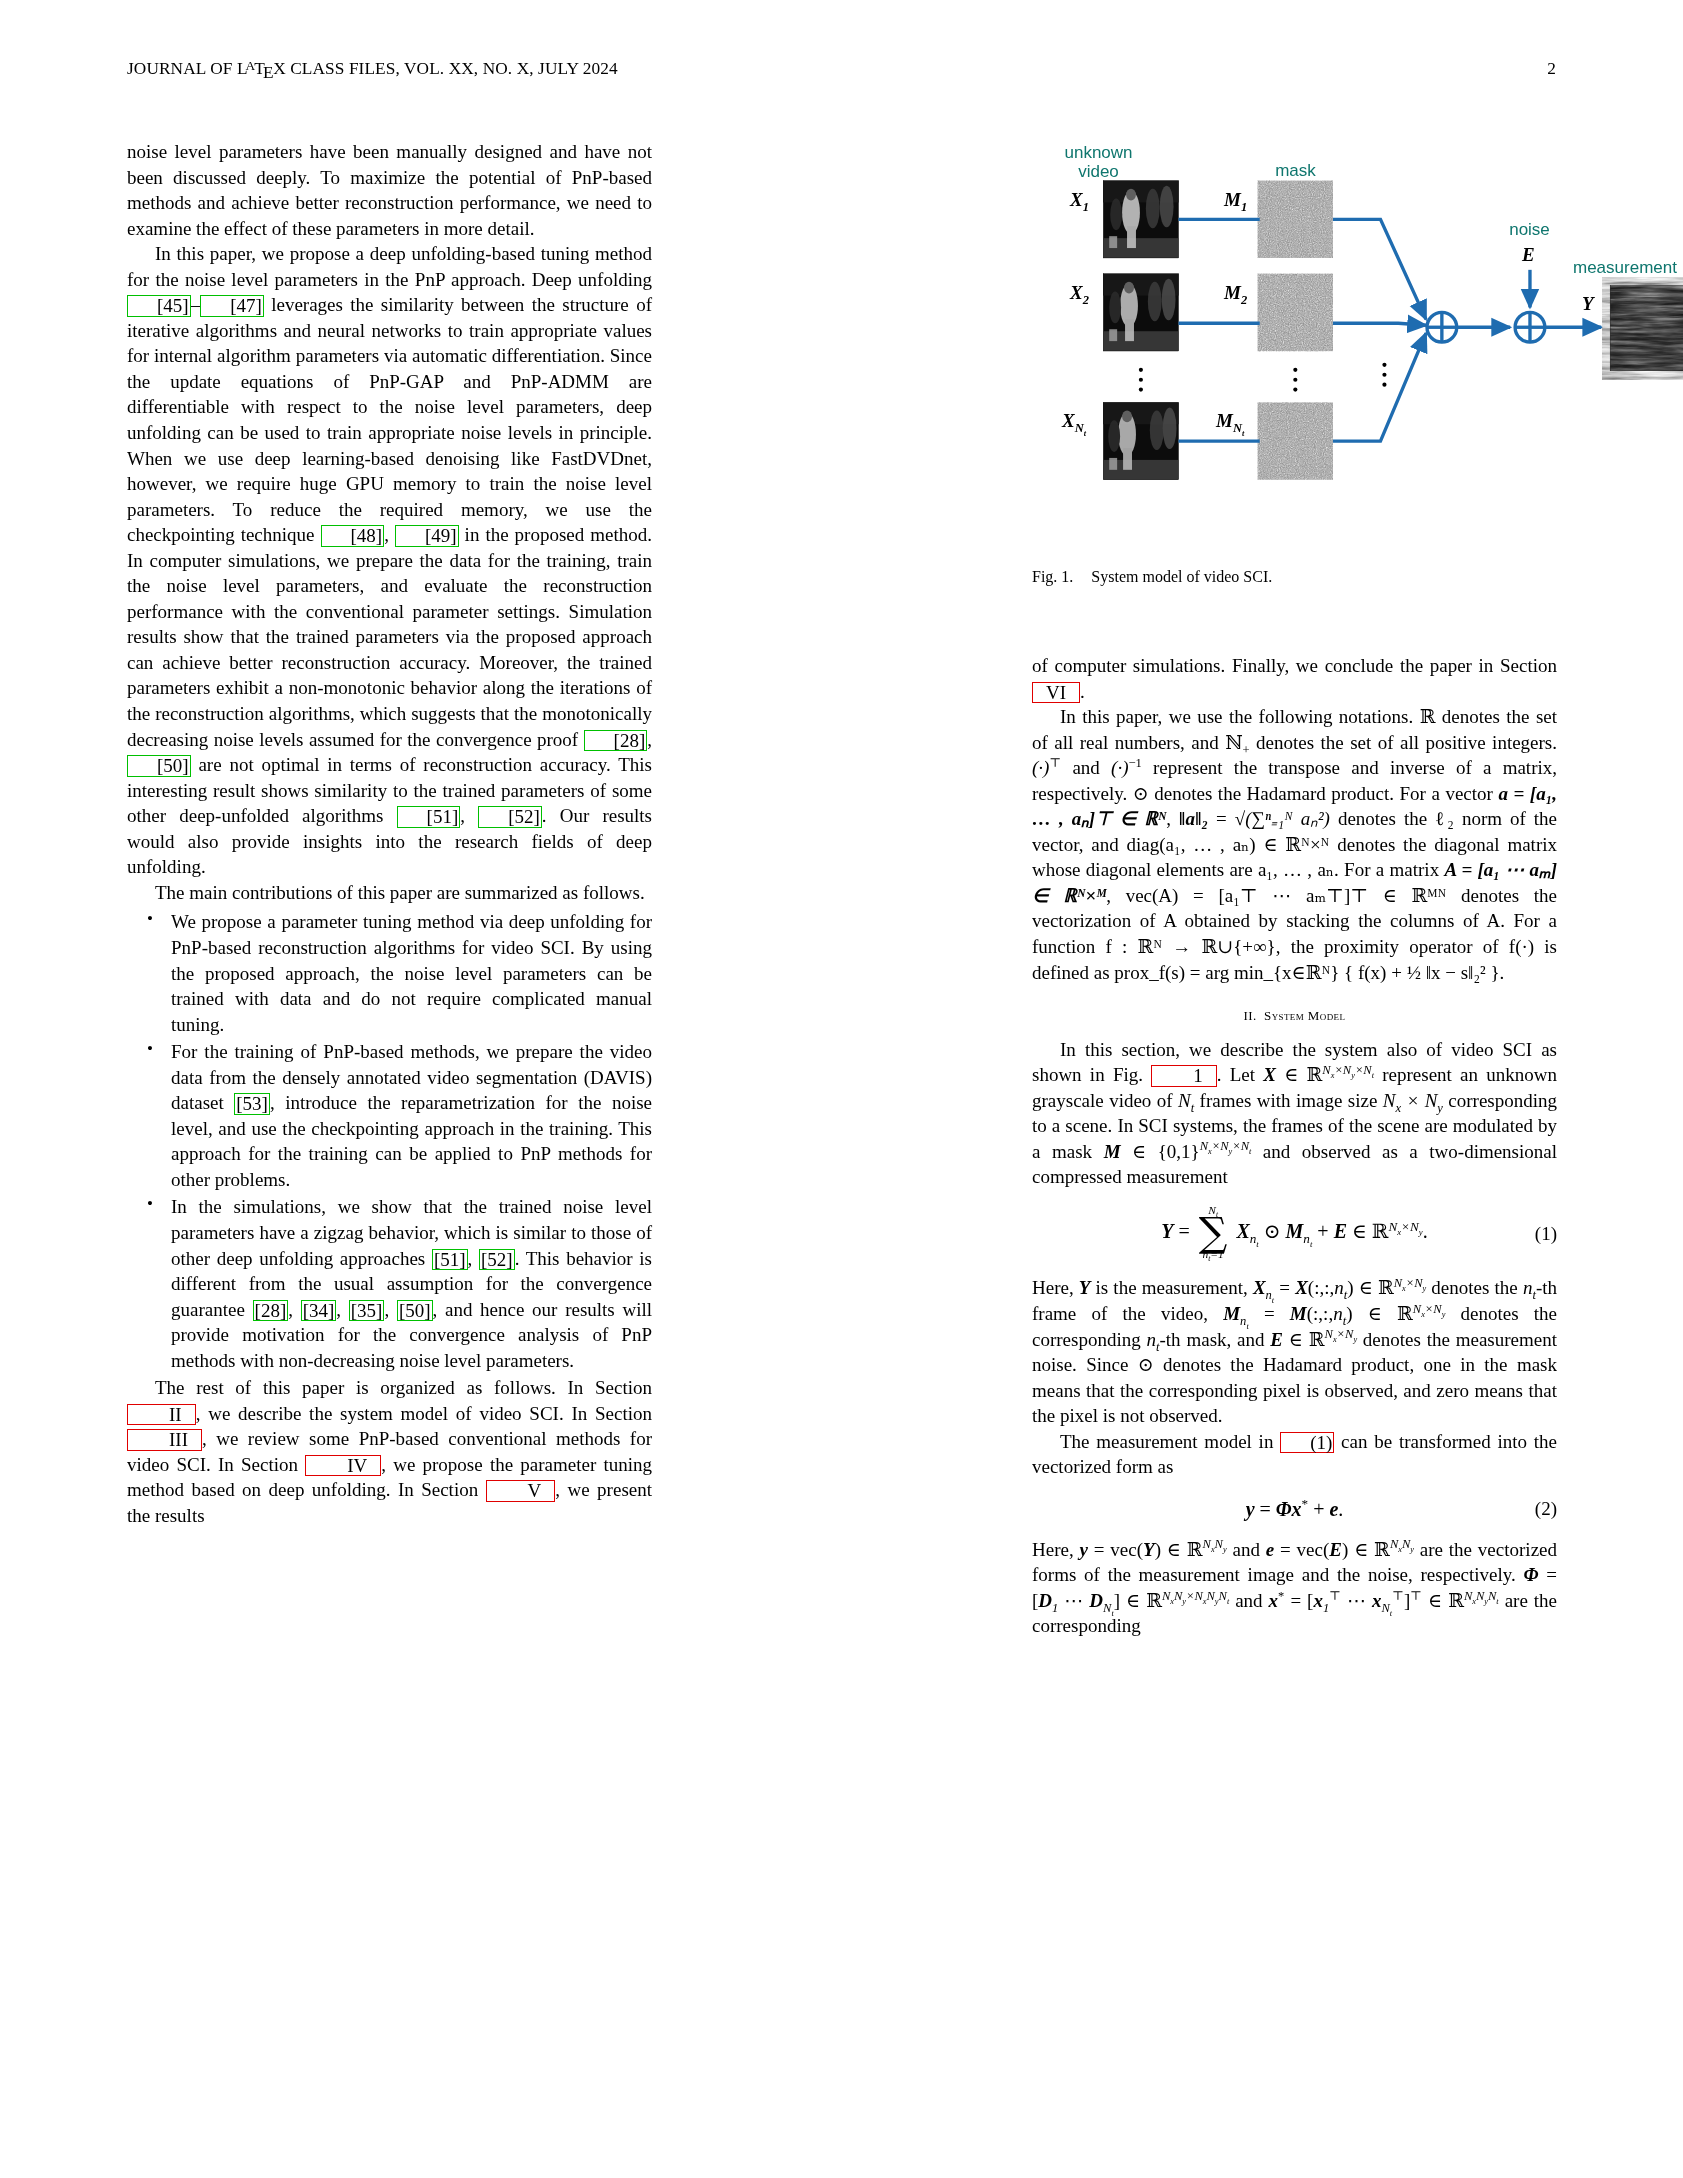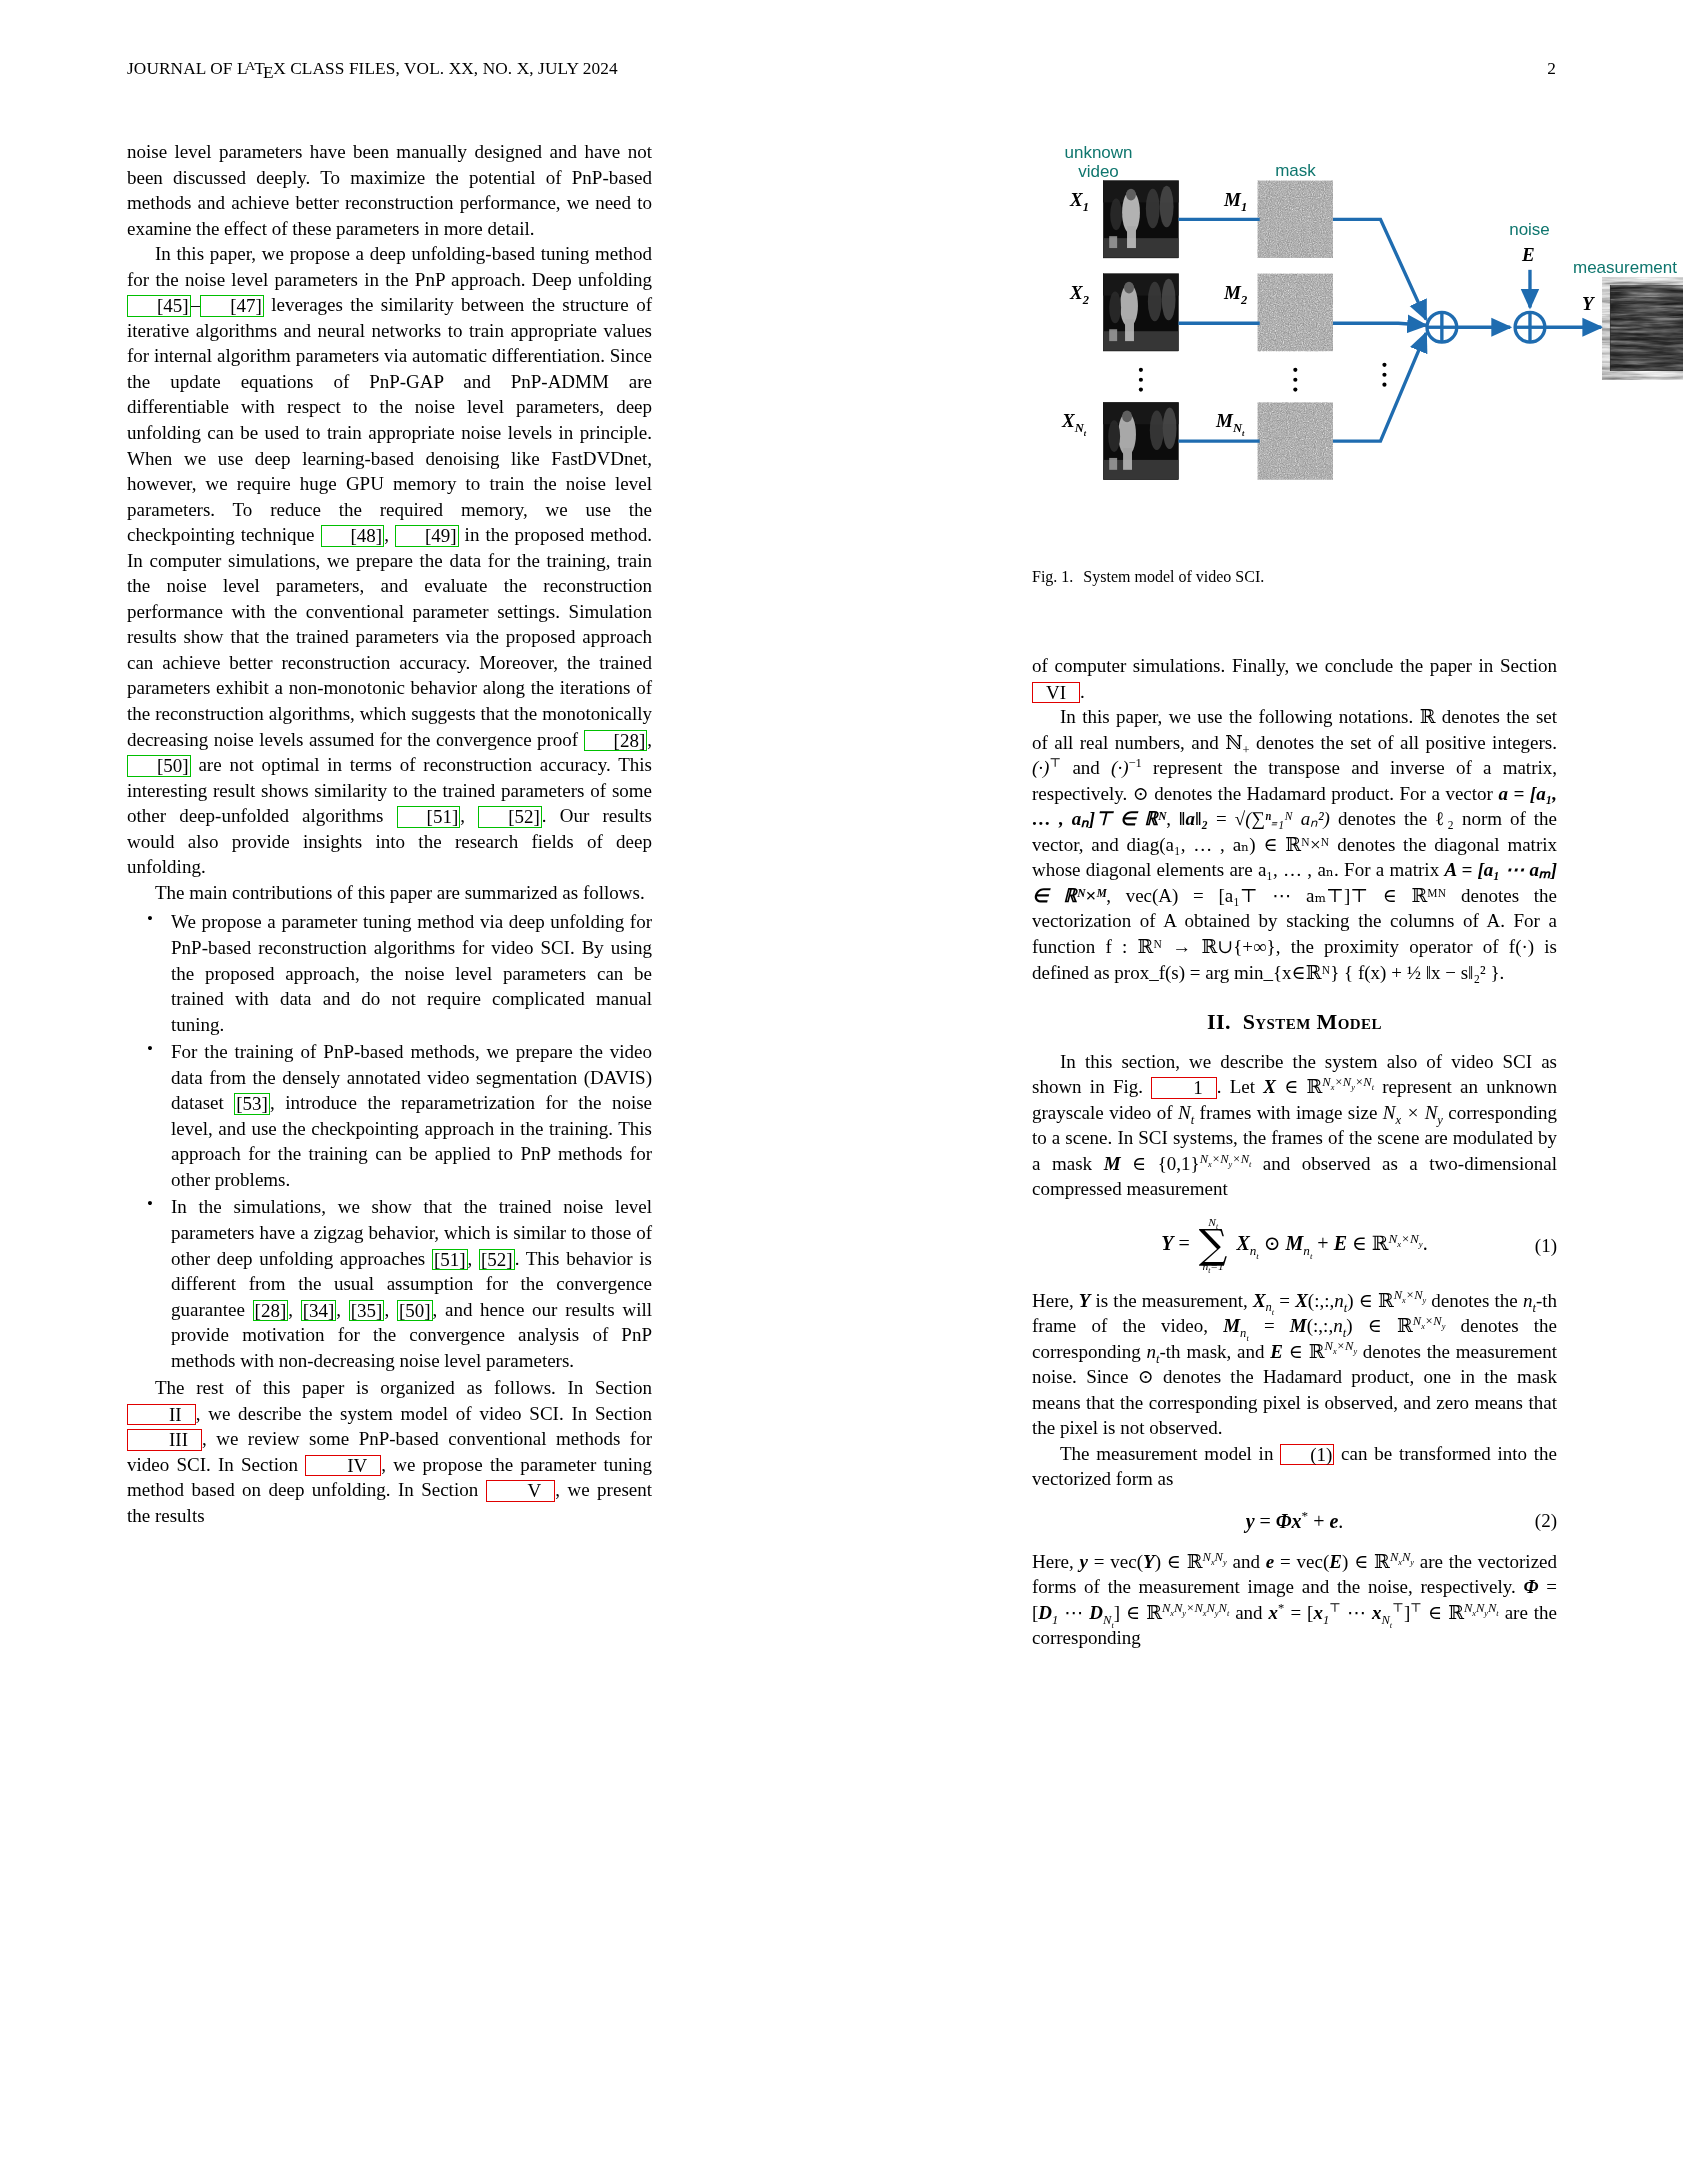--- a/index.html
+++ b/index.html
@@ -98,22 +98,22 @@
 
   
   .m { font-family: "Liberation Serif", serif; font-style: italic; }
   .mb { font-family: "Liberation Serif", serif; font-style: italic; font-weight: bold; }
   .mup { font-style: normal; }
   .bb { font-family: "DejaVu Serif", serif; }
   sub, sup { font-size: 0.66em; line-height: 0; }
 
   
   h2.sec {
-    font-size: 22px;
-    font-weight: bold;
+    font-size: 13px;
+    font-weight: normal;
     font-variant: small-caps;
     text-align: center;
     margin: 22px 0 12px 0;
     letter-spacing: 0.4px;
   }
 
   
   ul.contrib {
     margin: 4px 0 0 0;
     padding: 0 0 0 44px;
@@ -182,21 +182,21 @@
   .fig-canvas { position: absolute; left: 0; top: 0; }
   .fig-caption {
     position: absolute;
     left: 0;
     top: 428px;
     width: 554px;
     font-size: 16px;
     line-height: 1.3;
     text-align: left;
   }
-  .fig-caption .lbl { margin-right: 10px; }
+  .fig-caption .lbl { margin-right: 18px; }
   .figlabel {
     position: absolute;
     font-family: "Liberation Serif", serif;
     font-style: italic;
     font-weight: bold;
     font-size: 19px;
   }
   .figtext {
     position: absolute;
     font-family: "Liberation Sans", sans-serif;

